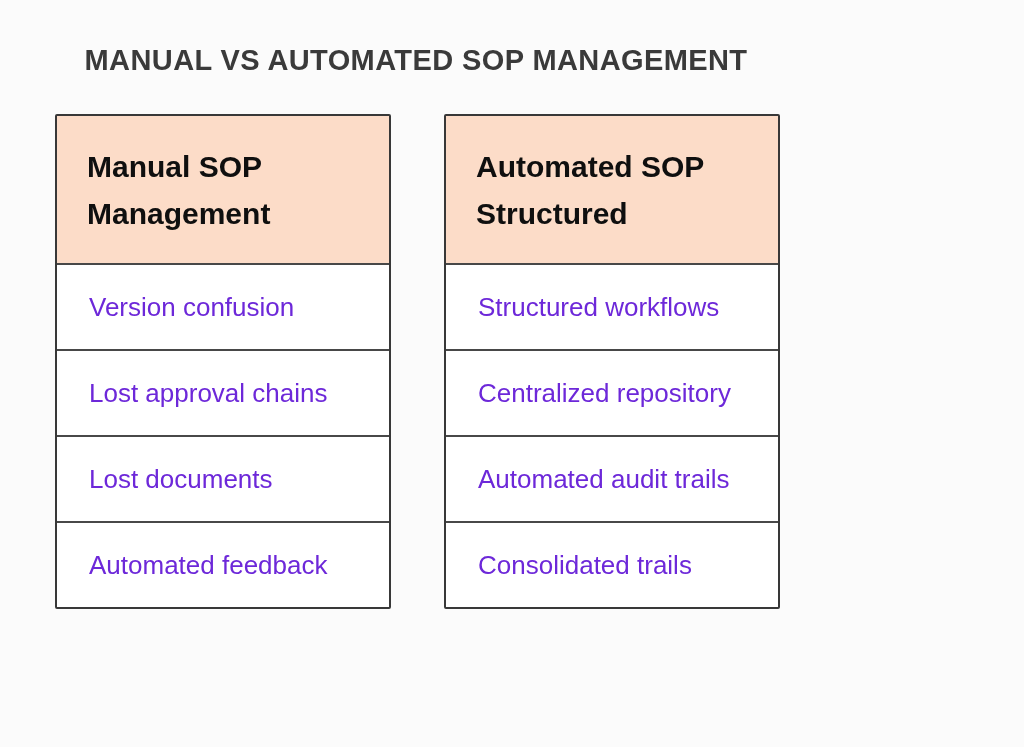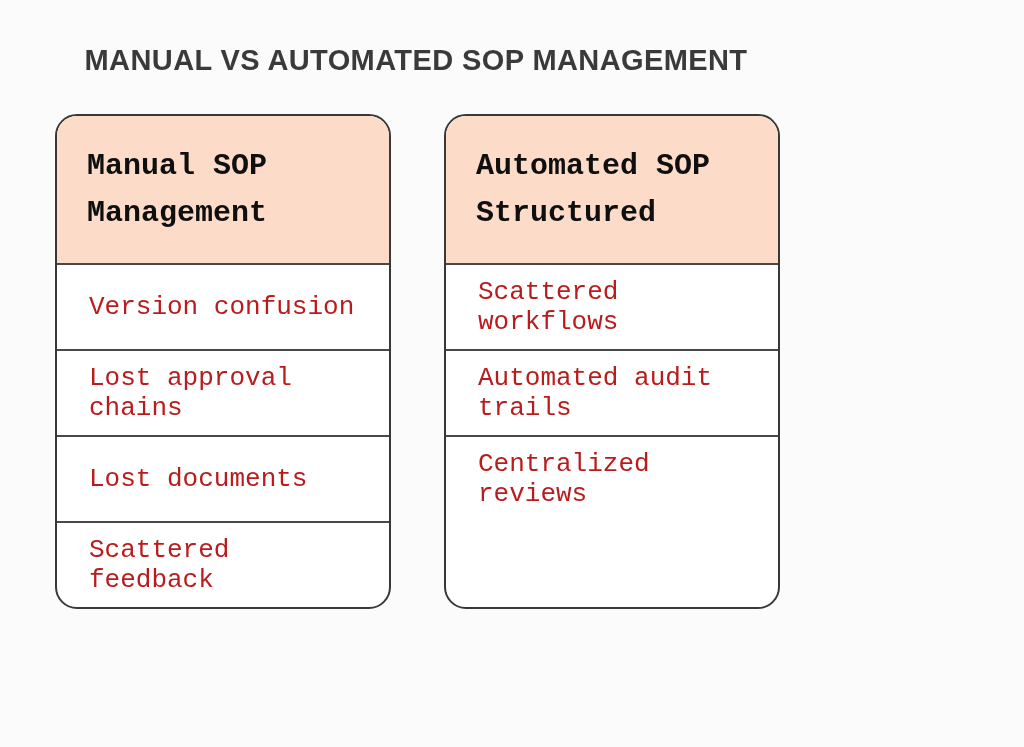--- a/index.html
+++ b/index.html
@@ -29,23 +29,22 @@
   .cards {
     display: flex;
     gap: 53px;
     margin: 37px 52px 0 55px;
   }
 
   .card {
     flex: 1;
     background: #ffffff;
     border: 2px solid #383838;
-    border-radius: 22px;
+    border-radius: 2px;
     overflow: hidden;
-    font-family: Liberation Mono, monospace;
   }
 
   .card-header {
     height: 149px;
     background: #fcdcc8;
     border-bottom: 2px solid #484848;
     display: flex;
     align-items: center;
     padding: 0 30px;
   }
@@ -57,21 +56,21 @@
     color: #0f0f0f;
     max-width: 300px;
   }
 
   .card-row {
     height: 84px;
     display: flex;
     align-items: center;
     padding: 0 32px;
     font-size: 26px;
-    color: #b91c1c;
+    color: #6d28d9;
   }
 
   .card-row + .card-row {
     border-top: 2px solid #484848;
     height: 86px;
   }
 </style>
 </head>
 <body>
 
@@ -81,26 +80,27 @@
 
   <div class="cards">
 
     <div class="card">
       <div class="card-header">
         <span class="header-text">Manual SOP Management</span>
       </div>
       <div class="card-row">Version confusion</div>
       <div class="card-row">Lost approval chains</div>
       <div class="card-row">Lost documents</div>
-      <div class="card-row">Scattered feedback</div>
+      <div class="card-row">Automated feedback</div>
     </div>
 
     <div class="card">
       <div class="card-header">
         <span class="header-text">Automated SOP Structured</span>
       </div>
-      <div class="card-row">Scattered workflows</div>
+      <div class="card-row">Structured workflows</div>
+      <div class="card-row">Centralized repository</div>
       <div class="card-row">Automated audit trails</div>
-      <div class="card-row">Centralized reviews</div>
+      <div class="card-row">Consolidated trails</div>
     </div>
 
   </div>
 </div>
 
 </body></html>

